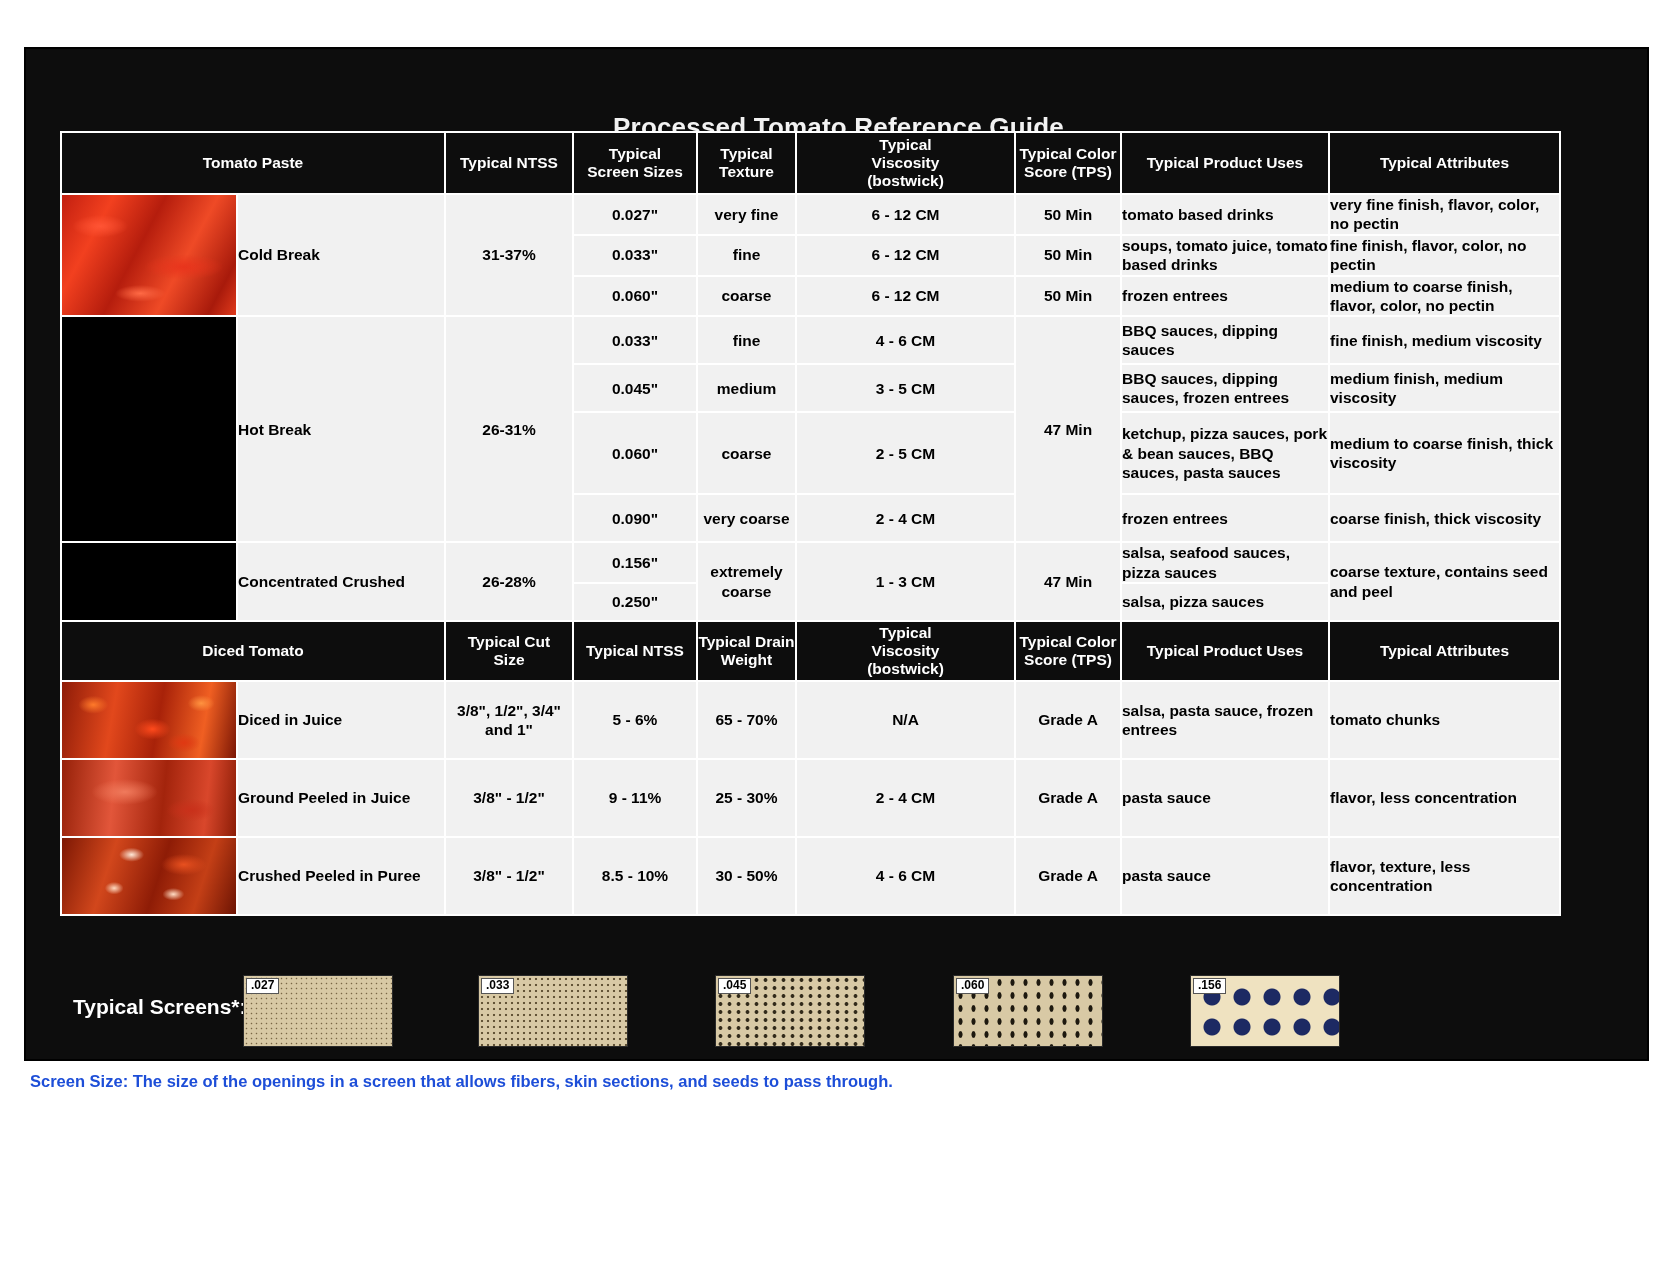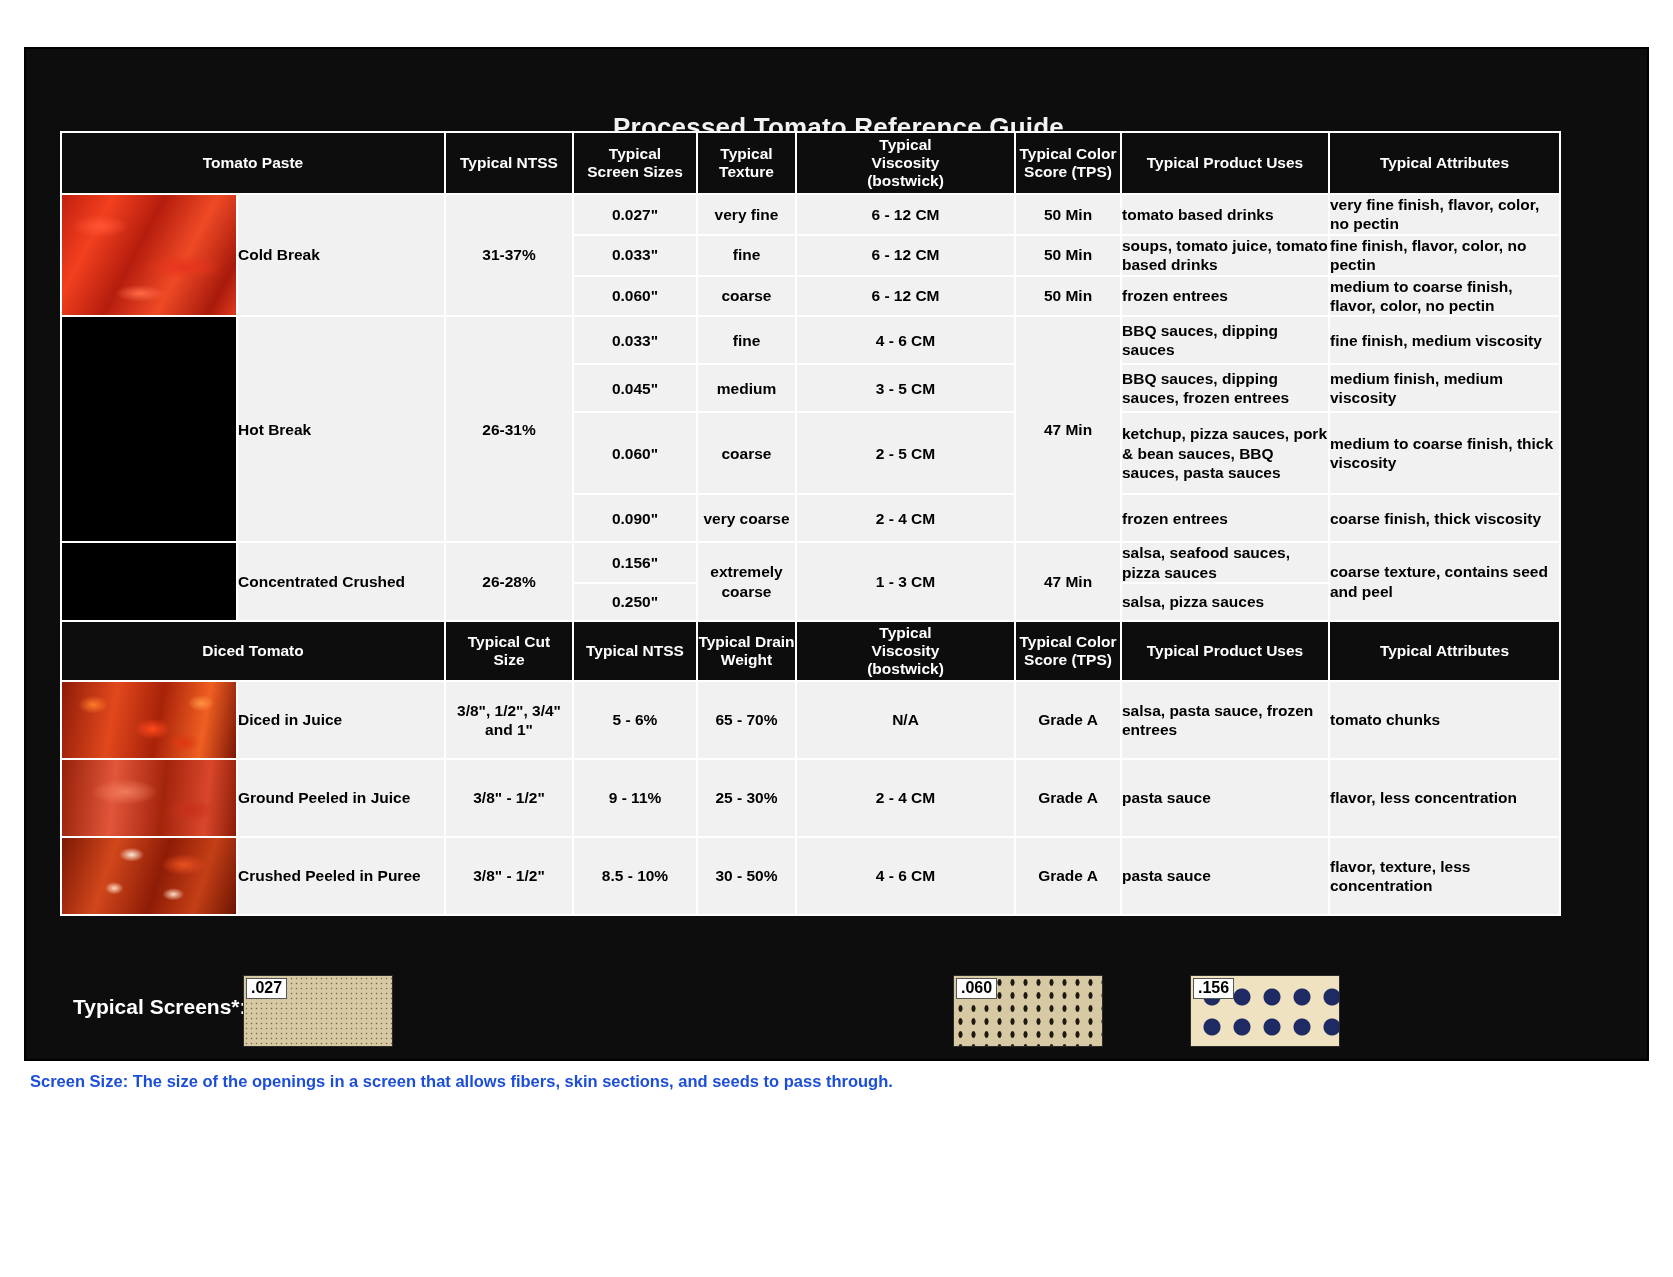--- a/index.html
+++ b/index.html
@@ -153,21 +153,21 @@
     top: 6px;
     height: 70px;
     border: 1px solid #2a2a2a;
   }
   .screen-chip .tag {
     position: absolute;
     left: 2px;
     top: 2px;
     background: #ffffff;
     color: #000000;
-    font-size: 16px;
+    font-size: 12px;
     font-weight: bold;
     padding: 0px 4px 1px 4px;
     border: 1px solid #555;
     z-index: 3;
     line-height: 1.1;
   }
   .screen-chip .note {
     position: absolute;
     left: 3px;
     bottom: 2px;
@@ -409,21 +409,29 @@
       </table>
 
     <div id="screens-row">
       <div id="screens-label"><span>Typical Screens*:</span></div>
 
       <div class="screen-chip" style="left:215px; width:148px;">
         <div class="mesh m027"></div>
         <div class="tag"><span>.027</span></div>
       </div>
 
-
+      <div class="screen-chip" style="left:450px; width:148px;">
+        <div class="mesh m033"></div>
+        <div class="tag"><span>.033</span></div>
+      </div>
+
+      <div class="screen-chip" style="left:687px; width:148px;">
+        <div class="mesh m045"></div>
+        <div class="tag"><span>.045</span></div>
+      </div>
 
       <div class="screen-chip" style="left:925px; width:148px;text-align:right;">
         <div class="mesh m060"></div>
         <div class="tag"><span>.060</span></div>
       </div>
 
       <div class="screen-chip" style="left:1162px; width:148px;">
         <div class="mesh m156"></div>
         <div class="tag"><span>.156</span></div>
       </div>

